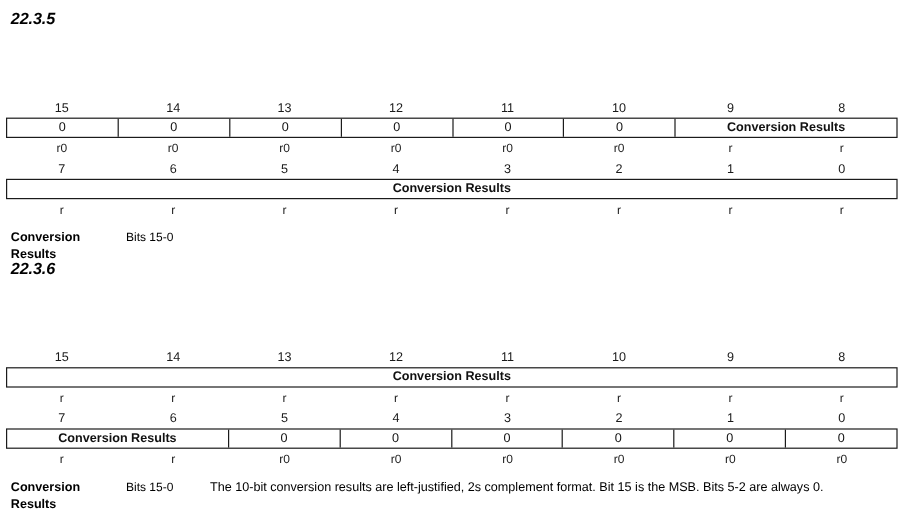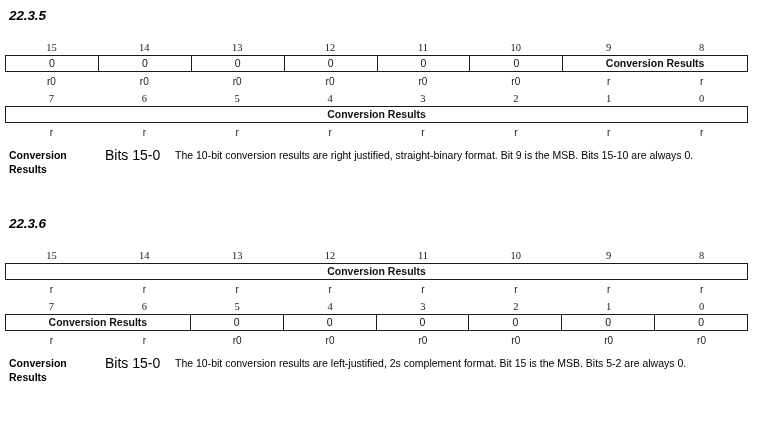--- a/index.html
+++ b/index.html
@@ -34,20 +34,21 @@
 
   .section-heading {
     display: flex;
     align-items: baseline;
     font-weight: bold;
     font-style: italic;
     font-size: 13.5px;
     letter-spacing: -0.1px;
     margin: 0 0 0 9px;
     white-space: nowrap;
+    flex-direction: column;
   }
   .section-number {
     width: 58px;
     flex: 0 0 58px;
   }
   .section-title { }
 
   
   .reg-block {
     position: relative;
@@ -59,21 +60,20 @@
     display: flex;
     width: 743px;
     height: 15px;
     line-height: 15px;
   }
   .bitnum {
     flex: 1 1 0;
     text-align: center;
     font-size: 10.5px;
     color: #1a1a1a;
-    font-family: Liberation Serif, serif;
   }
 
   .cell-row {
     display: flex;
     width: 743px;
     height: 17px;
     box-sizing: border-box;
     border: 1.6px solid #1b1b1b;
     background: #ffffff;
   }
@@ -119,21 +119,21 @@
     align-items: flex-start;
   }
   .fd-name {
     flex: 0 0 96px;
     font-weight: bold;
     font-size: 10.5px;
     line-height: 13.5px;
   }
   .fd-bits {
     flex: 0 0 70px;
-    font-size: 14px;
+    font-size: 10px;
     line-height: 13.5px;
   }
   .fd-text {
     flex: 0 0 577px;
     font-size: 10.5px;
     line-height: 13.5px;
   }
 </style>
 </head>
 <body>
@@ -204,21 +204,20 @@
         <div class="access">r</div>
         <div class="access">r</div>
         <div class="access">r</div>
       </div>
 
     </div>
 
     <div class="fielddesc">
       <div class="fd-name">Conversion Results</div>
       <div class="fd-bits">Bits 15-0</div>
-      <div class="fd-text">The 10-bit conversion results are right justified, straight-binary format. Bit 9 is the MSB. Bits 15-10 are always 0.</div>
     </div>
 
   </div>
 
   <div class="section section-2">
 
     <div class="section-heading">
       <span class="section-number">22.3.6</span>
     </div>
 

